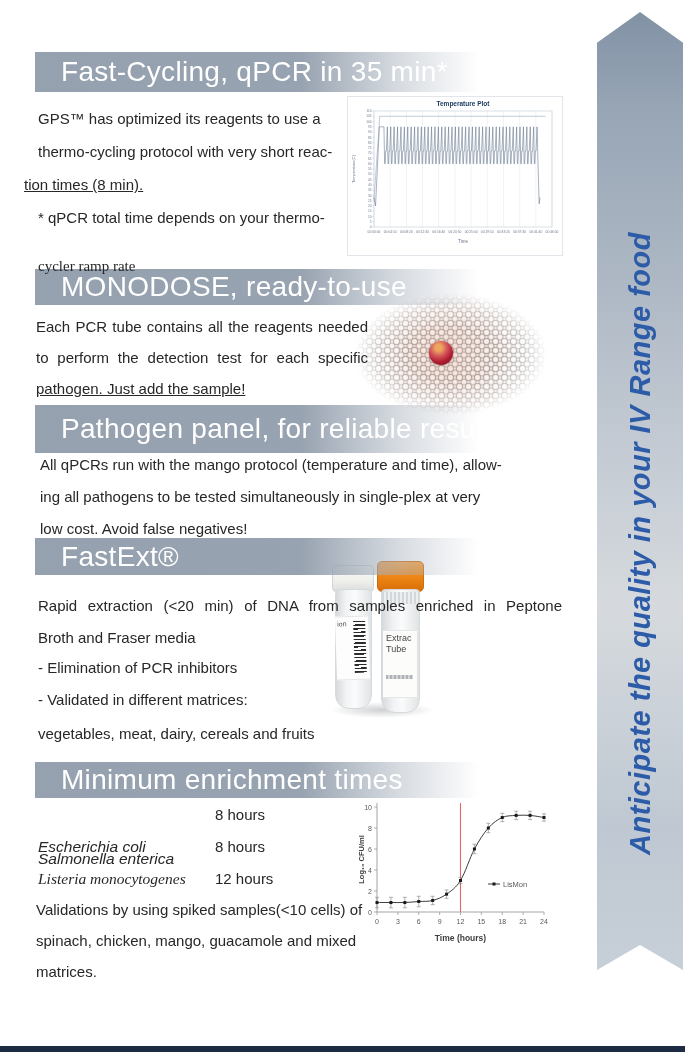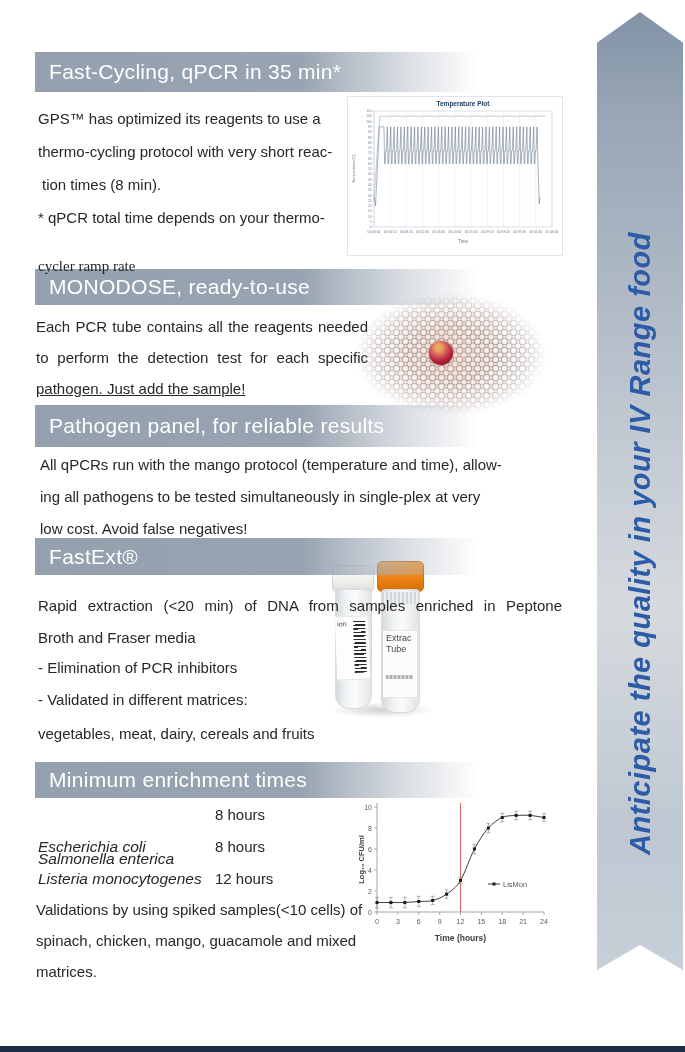--- a/index.html
+++ b/index.html
@@ -3,25 +3,25 @@
 <meta charset="utf-8">
 <style>
   html,body{margin:0;padding:0;background:#ffffff;}
   #page{position:relative;width:685px;height:1052px;background:#ffffff;overflow:hidden;
         font-family:"Liberation Sans",sans-serif;color:#272727;}
 
   
   .section-header{position:absolute;left:35px;width:555px;display:flex;align-items:center;
     background:linear-gradient(90deg,#96a1af 0%,#98a3b1 48%,rgba(168,178,189,0.45) 66%,rgba(255,255,255,0) 80%);
     z-index:3;}
-  .section-header .t{color:#ffffff;font-size:21px;font-weight:400;letter-spacing:.3px;
-    padding-left:14px;white-space:nowrap;}
+  .section-header .t{color:#ffffff;font-size:28px;font-weight:400;letter-spacing:.3px;
+    padding-left:26px;white-space:nowrap;}
   .sh1{top:52px;height:40px;}
   .sh2{top:269px;height:36px;}
-  .sh3{top:405px;height:42px;}
+  .sh3{top:405px;height:48px;}
   .sh4{top:538px;height:37px;}
   .sh5{top:762px;height:36px;}
 
   
   .tline{position:absolute;font-size:15px;color:#272727;white-space:nowrap;z-index:4;}
   .just{white-space:normal;text-align:justify;text-align-last:justify;}
   .org{font-style:italic;font-size:15.5px;}
 
   
   .mesh{position:absolute;left:338px;top:283px;width:245px;height:155px;z-index:1;
@@ -87,21 +87,21 @@
 
   <div class="mesh">
     <div class="pellet"></div>
   </div>
 
   <div class="section-header sh1">
     <span class="t">Fast-Cycling, qPCR in 35 min*</span>
   </div>
   <div class="tline" style="left:38px;top:110px;">GPS™ has optimized its reagents to use a</div>
   <div class="tline" style="left:38px;top:143px;">thermo-cycling protocol with very short reac-</div>
-  <div class="tline" style="left:42px;top:176px;">tion times (8 min).</div>
+  <div class="tline" style="left:24px;top:176px;text-decoration:underline;">tion times (8 min).</div>
   <div class="tline" style="left:38px;top:209px;">* qPCR total time depends on your thermo-</div>
   <div class="tline" style="left:38px;top:258px;font-family:Liberation Serif, serif;">cycler ramp rate</div>
   <div id="temp-chart" class="chartbox"><svg width="214" height="158" viewBox="0 0 214 158">
         <line x1="26" y1="14" x2="26" y2="130" stroke="#e0e6ec" stroke-width="0.5"></line>
         <text x="26" y="136" font-size="3.3" fill="#6b7a8d" text-anchor="middle">00:00:00</text>
         <line x1="42.18181818181819" y1="14" x2="42.18181818181819" y2="130" stroke="#e0e6ec" stroke-width="0.5"></line>
         <text x="42.18181818181819" y="136" font-size="3.3" fill="#6b7a8d" text-anchor="middle">00:04:10</text>
         <line x1="58.36363636363637" y1="14" x2="58.36363636363637" y2="130" stroke="#e0e6ec" stroke-width="0.5"></line>
         <text x="58.36363636363637" y="136" font-size="3.3" fill="#6b7a8d" text-anchor="middle">00:08:20</text>
         <line x1="74.54545454545455" y1="14" x2="74.54545454545455" y2="130" stroke="#e0e6ec" stroke-width="0.5"></line>
@@ -220,21 +220,21 @@
   <div class="tline" style="left:38px;top:659px;">- Elimination of PCR inhibitors</div>
   <div class="tline" style="left:38px;top:725px;">vegetables, meat, dairy, cereals and fruits</div>
 
   <div class="section-header sh5">
     <span class="t">Minimum enrichment times</span>
   </div>
   <div class="tline org" style="left:38px;top:850px;">Salmonella enterica</div>
   <div class="tline" style="left:215px;top:806px;">8 hours</div>
   <div class="tline org" style="left:38px;top:838px;">Escherichia coli</div>
   <div class="tline" style="left:215px;top:838px;">8 hours</div>
-  <div class="tline org" style="left:38px;top:870px;">Listeria monocytogenes</div>
+  <div class="tline org" style="left:38px;top:870px;font-family:Liberation Serif, serif;">Listeria monocytogenes</div>
   <div class="tline" style="left:215px;top:870px;">12 hours</div>
   <div class="tline" style="left:36px;top:901px;">Validations by using spiked samples(&lt;10 cells) of</div>
   <div class="tline" style="left:36px;top:932px;">spinach, chicken, mango, guacamole and mixed</div>
   <div class="tline" style="left:36px;top:963px;">matrices.</div>
   <div id="growth-chart" class="chartbox"><svg width="205" height="152" viewBox="0 0 205 152">
         <line x1="102.5" y1="8" x2="102.5" y2="117" stroke="#e06666" stroke-width="1.1"></line>
         <line x1="19" y1="8" x2="19" y2="117" stroke="#9b9b9b" stroke-width="0.9"></line>
         <line x1="19" y1="117" x2="186" y2="117" stroke="#9b9b9b" stroke-width="0.9"></line>
         <line x1="16" y1="117" x2="19" y2="117" stroke="#9b9b9b" stroke-width="0.8"></line>
         <text x="14" y="119.5" font-size="7" fill="#595959" text-anchor="end">0</text>

